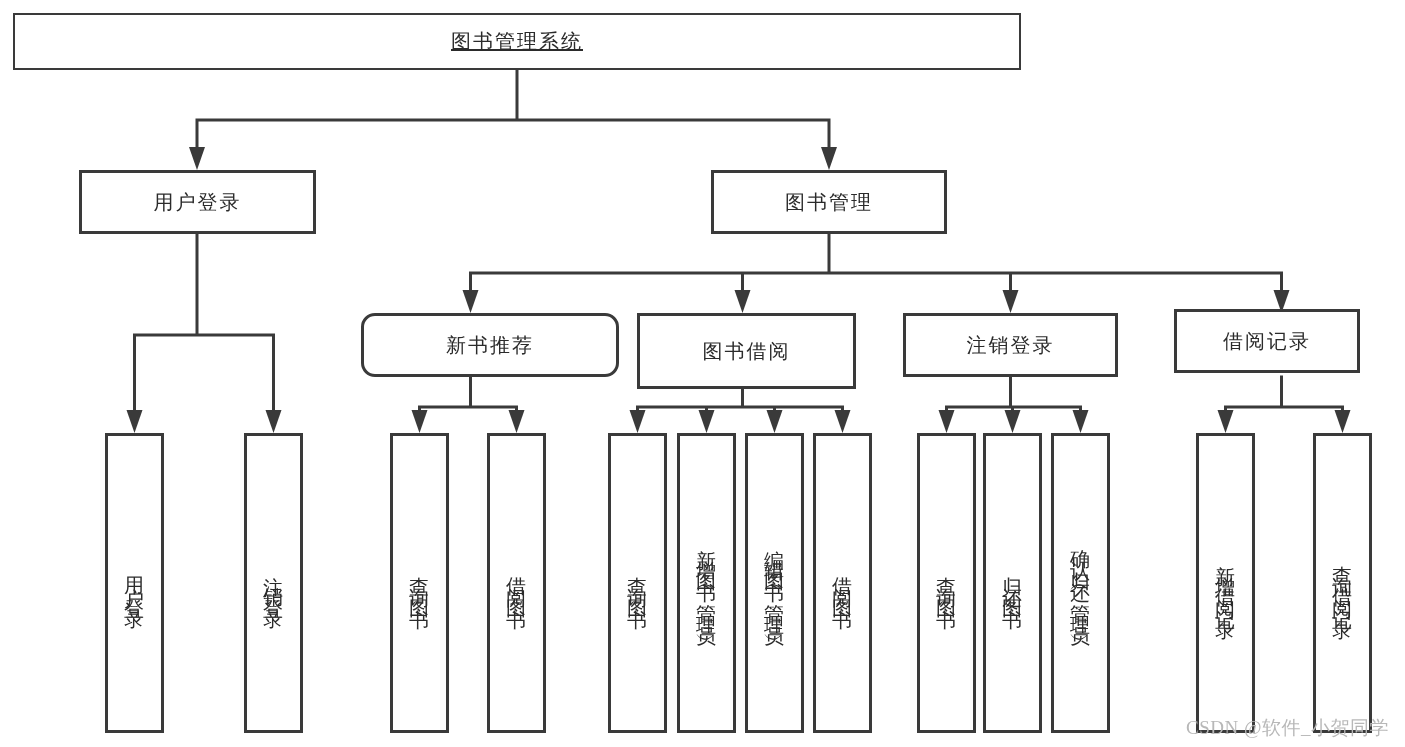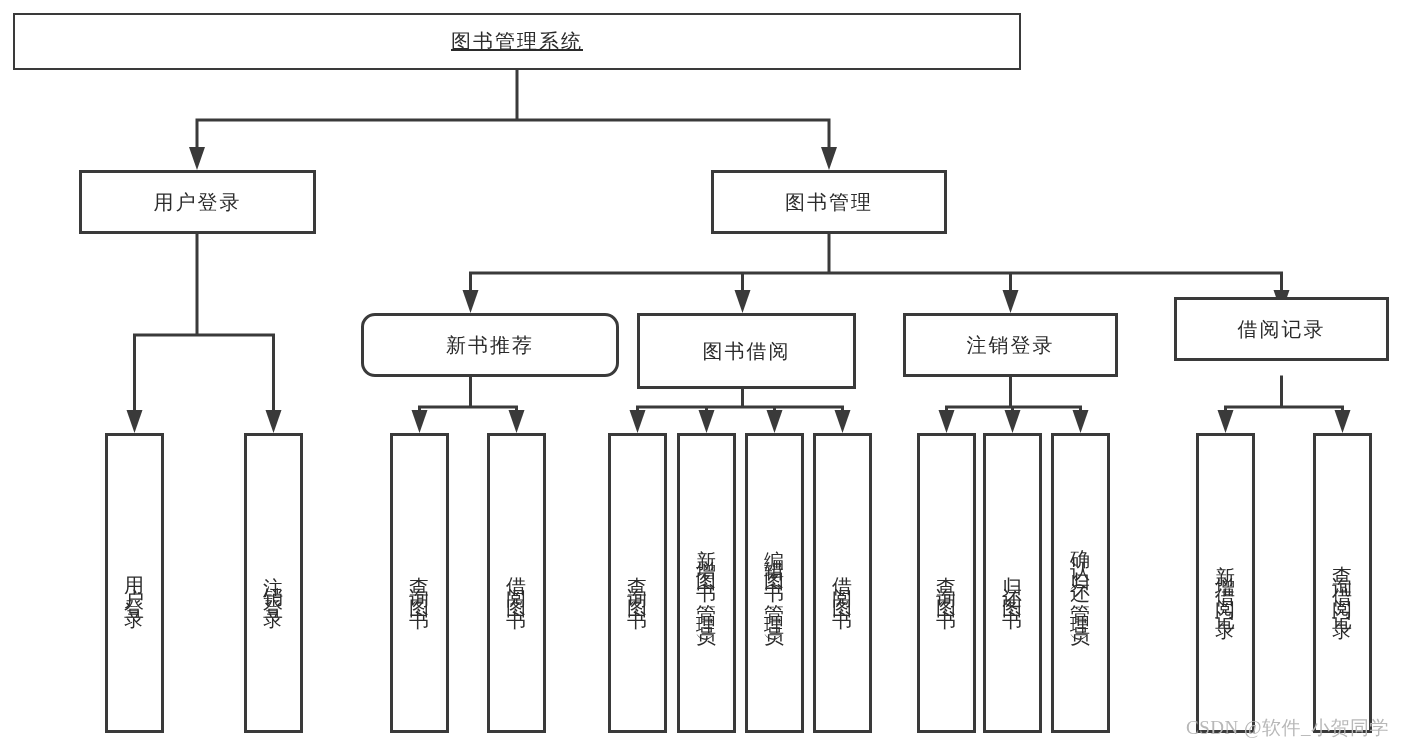--- a/index.html
+++ b/index.html
@@ -112,21 +112,21 @@
     </svg>
 
   <div class="node h-node root-node" style="left:13px; top:13px; width:1008px; height:57px;">图书管理系统</div>
 
   <div class="node h-node" style="left:79px; top:170px; width:237px; height:64px;">用户登录</div>
   <div class="node h-node" style="left:711px; top:170px; width:236px; height:64px;text-align:center;">图书管理</div>
 
   <div class="node h-node" style="left:361px; top:313px; width:258px; height:64px;border-radius:14px;">新书推荐</div>
   <div class="node h-node" style="left:637px; top:313px; width:219px; height:76px;">图书借阅</div>
   <div class="node h-node" style="left:903px; top:313px; width:215px; height:64px;">注销登录</div>
-  <div class="node h-node" style="left:1174px; top:297px; width:215px; height:64px;">借阅记录</div>
+  <div class="node h-node" style="left:1174px; top:309px; width:186px; height:64px;">借阅记录</div>
 
   <div class="node v-node" style="left:105px; top:433px; width:59px; height:300px;">
     <span class="v-label">用户登录</span>
   </div>
   <div class="node v-node" style="left:244px; top:433px; width:59px; height:300px;">
     <span class="v-label">注销登录</span>
   </div>
 
   <div class="node v-node" style="left:390px; top:433px; width:59px; height:300px;">
     <span class="v-label">查询图书</span>

